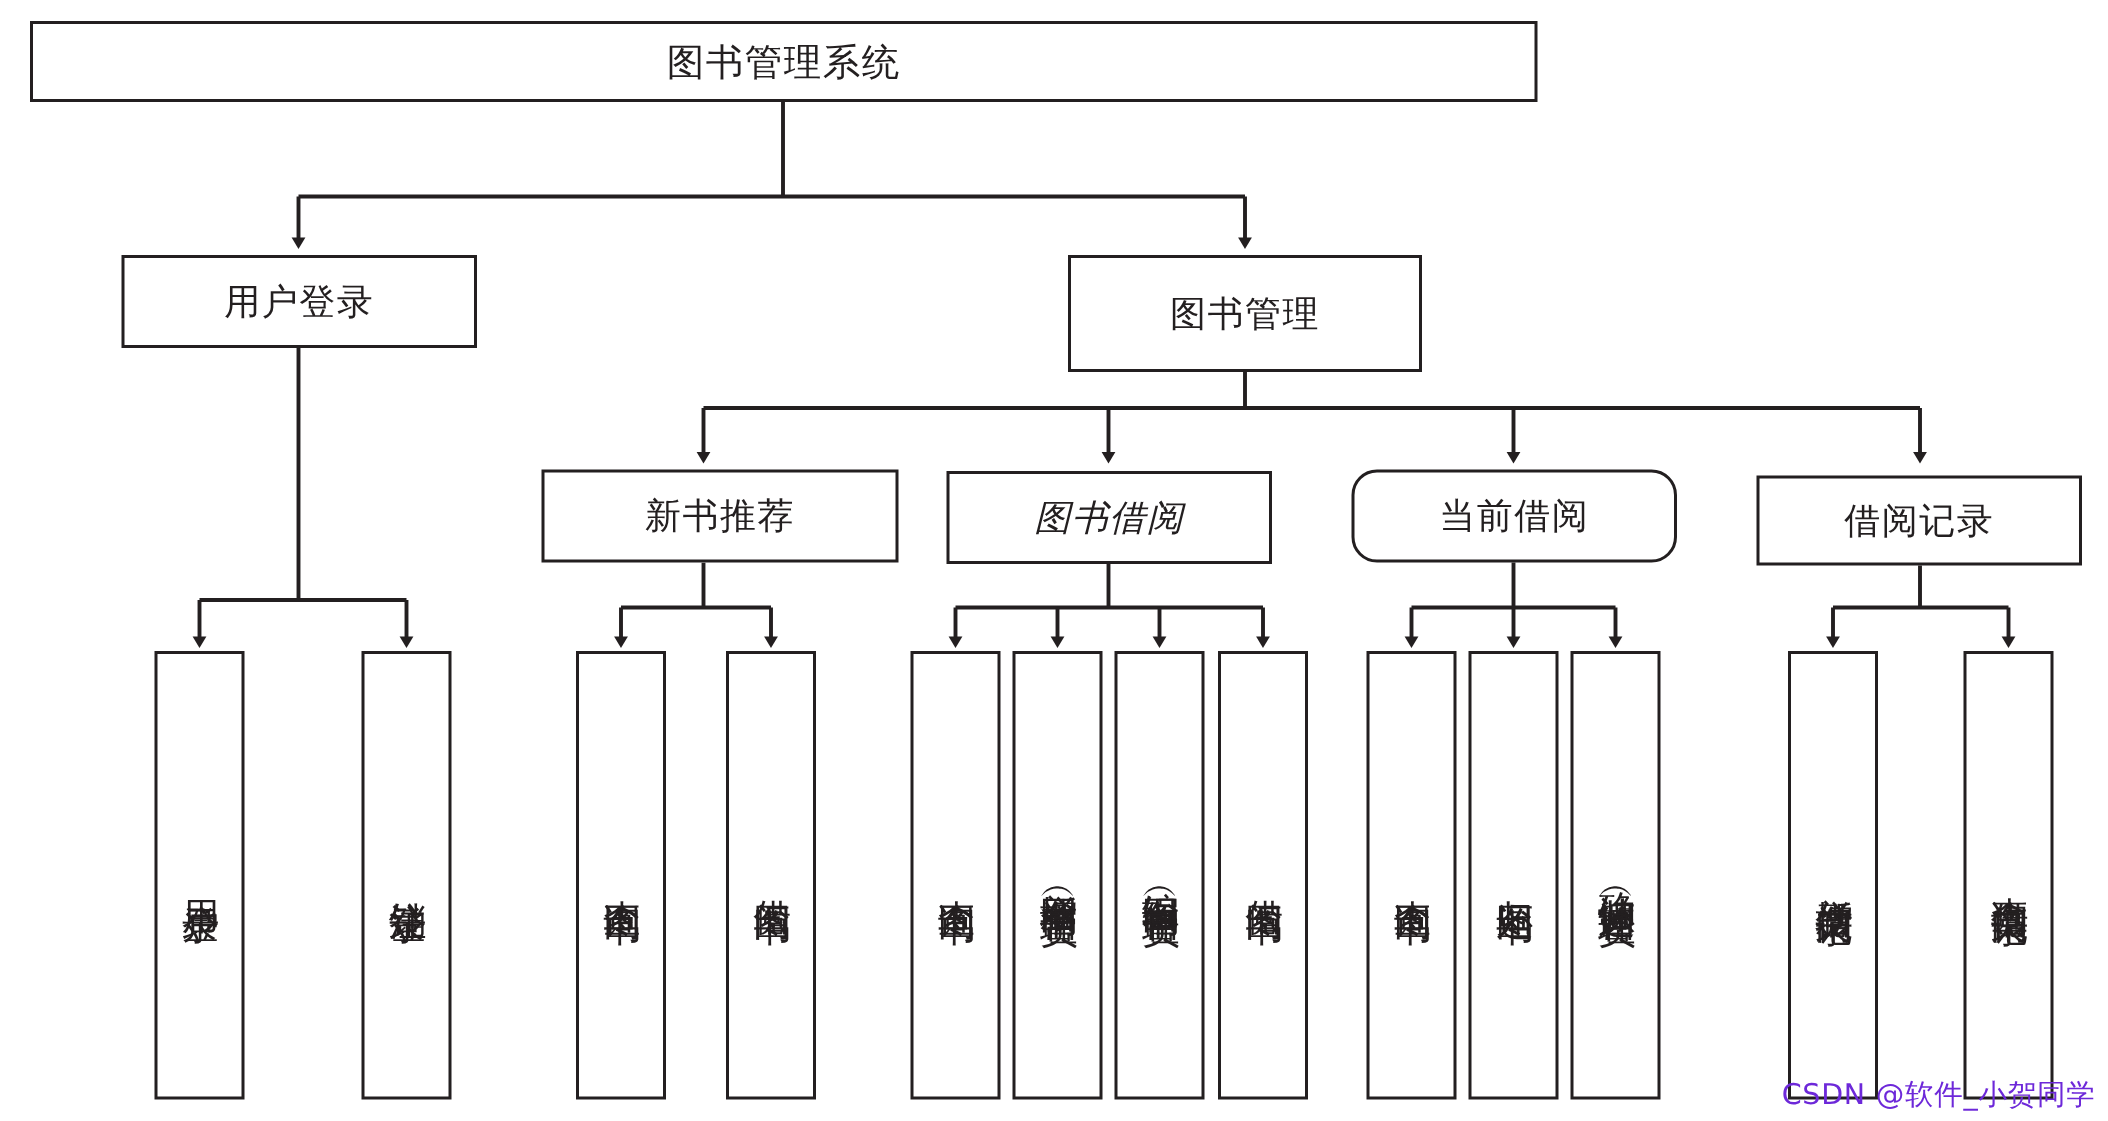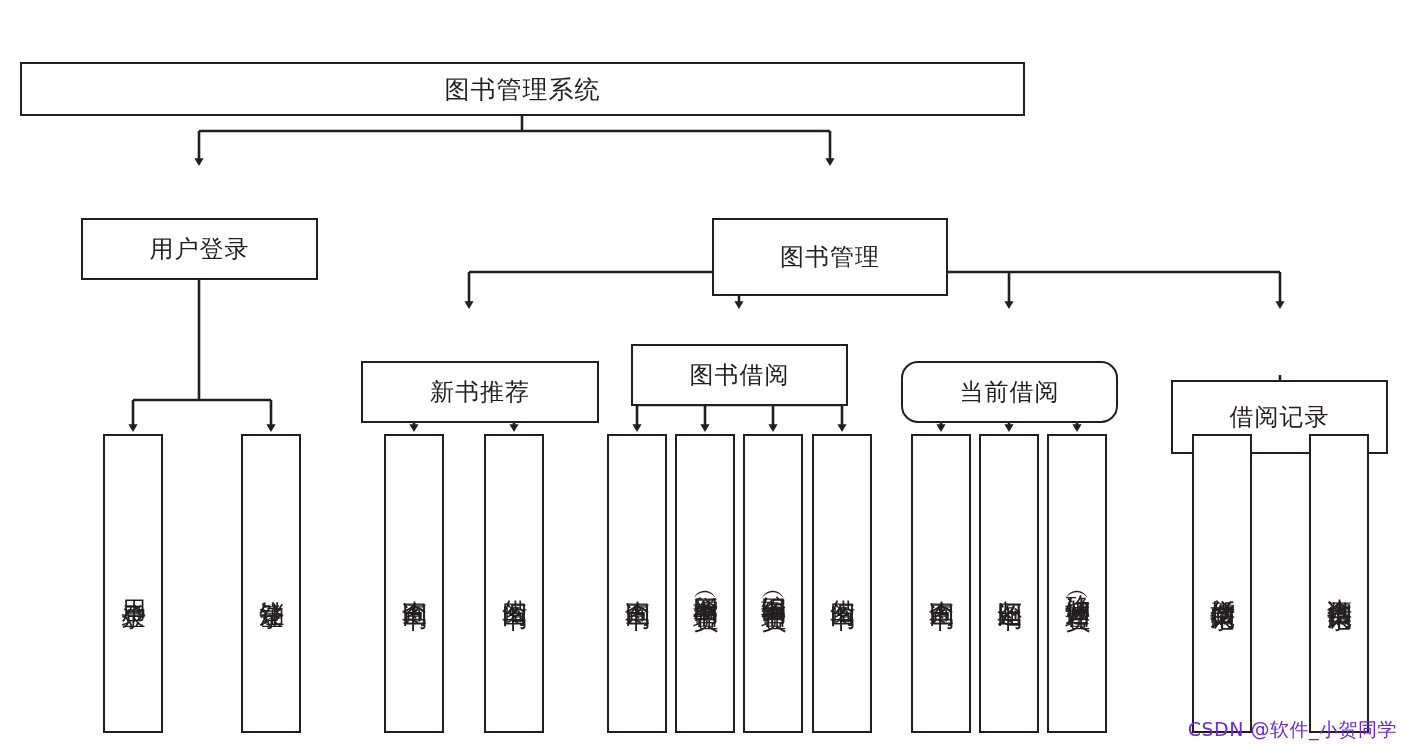--- a/index.html
+++ b/index.html
@@ -32,21 +32,20 @@
     background: #ffffff;
     display: flex;
     align-items: center;
     justify-content: center;
     color: #231f20;
   }
   .node.h {
     font-size: 24px;
     letter-spacing: 1px;
     line-height: 1;
-    margin-top: 48px;
   }
   .node.root {
     font-size: 25px;
   }
   .node.v {
     writing-mode: vertical-rl;
     text-orientation: upright;
     font-size: 25px;
     line-height: 1.06;
     letter-spacing: 2px;
@@ -124,23 +123,23 @@
       <path d="M1339,405 L1339,428" marker-end="url(#arrow)"></path>
     </g>
   </svg>
 
   <div class="node h root" style="left:20px; top:14px; width:1005px; height:54px;">图书管理系统</div>
 
   <div class="node h" style="left:81px; top:170px; width:237px; height:62px;">用户登录</div>
   <div class="node h" style="left:712px; top:170px; width:236px; height:78px;">图书管理</div>
 
   <div class="node h" style="left:361px; top:313px; width:238px; height:62px;">新书推荐</div>
-  <div class="node h" style="left:631px; top:296px; width:217px; height:62px;">图书借阅</div>
+  <div class="node h" style="left:631px; top:314px; width:217px; height:62px;font-style:italic;">图书借阅</div>
   <div class="node h" style="left:901px; top:313px; width:217px; height:62px;border-radius:17px;">当前借阅</div>
-  <div class="node h" style="left:1171px; top:332px; width:217px; height:74px;">借阅记录</div>
+  <div class="node h" style="left:1171px; top:317px; width:217px; height:60px;">借阅记录</div>
 
   <div class="node v" style="left:103px; top:434px; width:60px; height:299px;">
     <span class="vtxt">用户登录</span>
   </div>
   <div class="node v" style="left:241px; top:434px; width:60px; height:299px;">
     <span class="vtxt">注销登录</span>
   </div>
 
   <div class="node v" style="left:384px; top:434px; width:60px; height:299px;">
     <span class="vtxt">查询图书</span>

